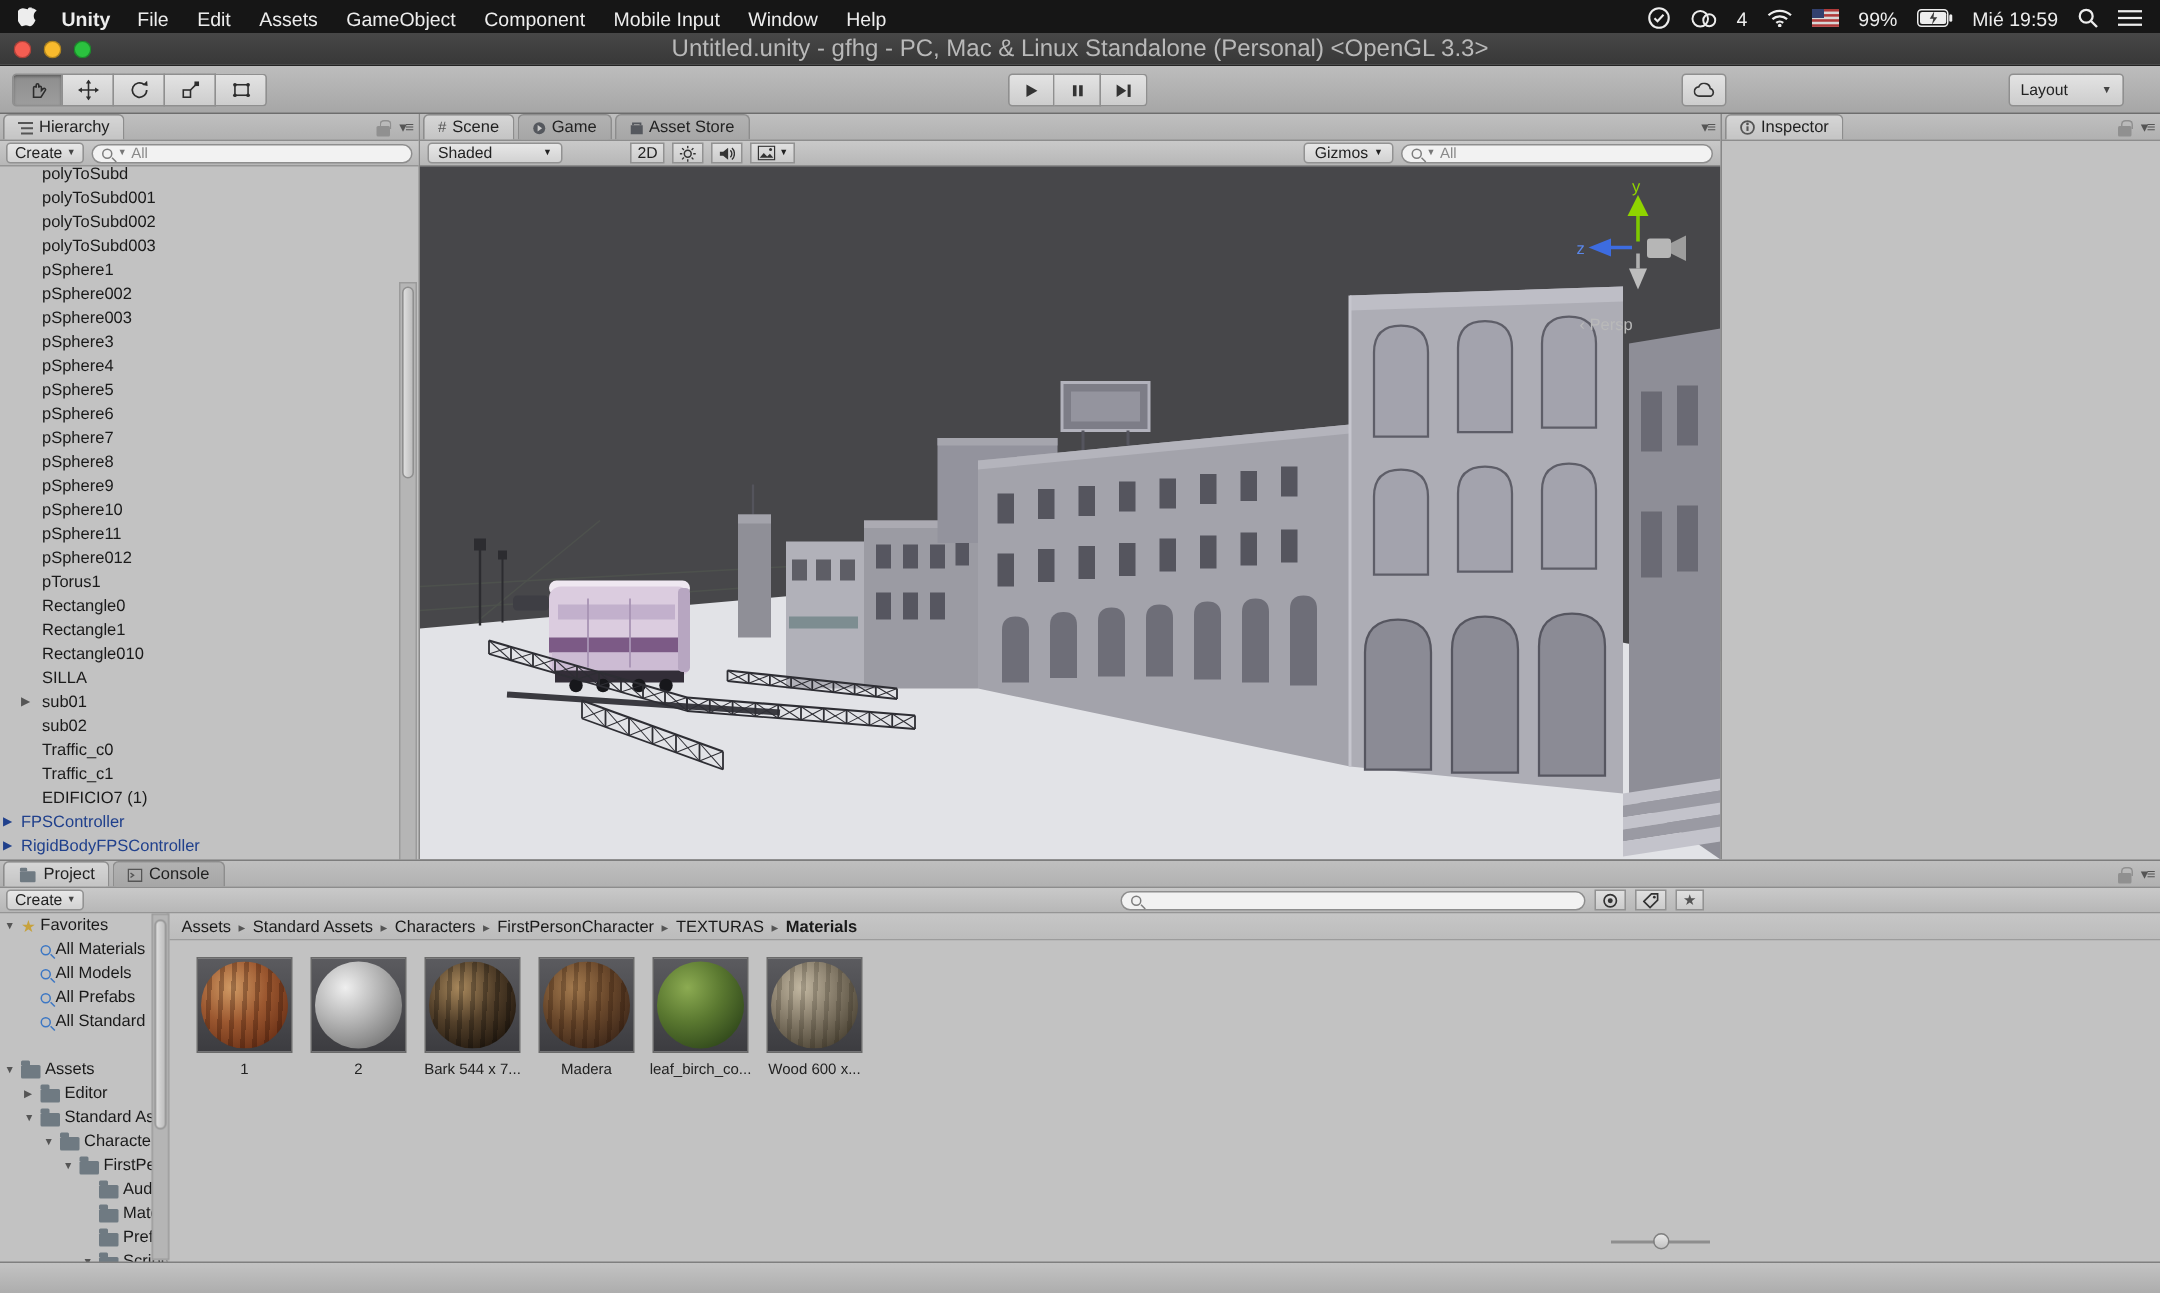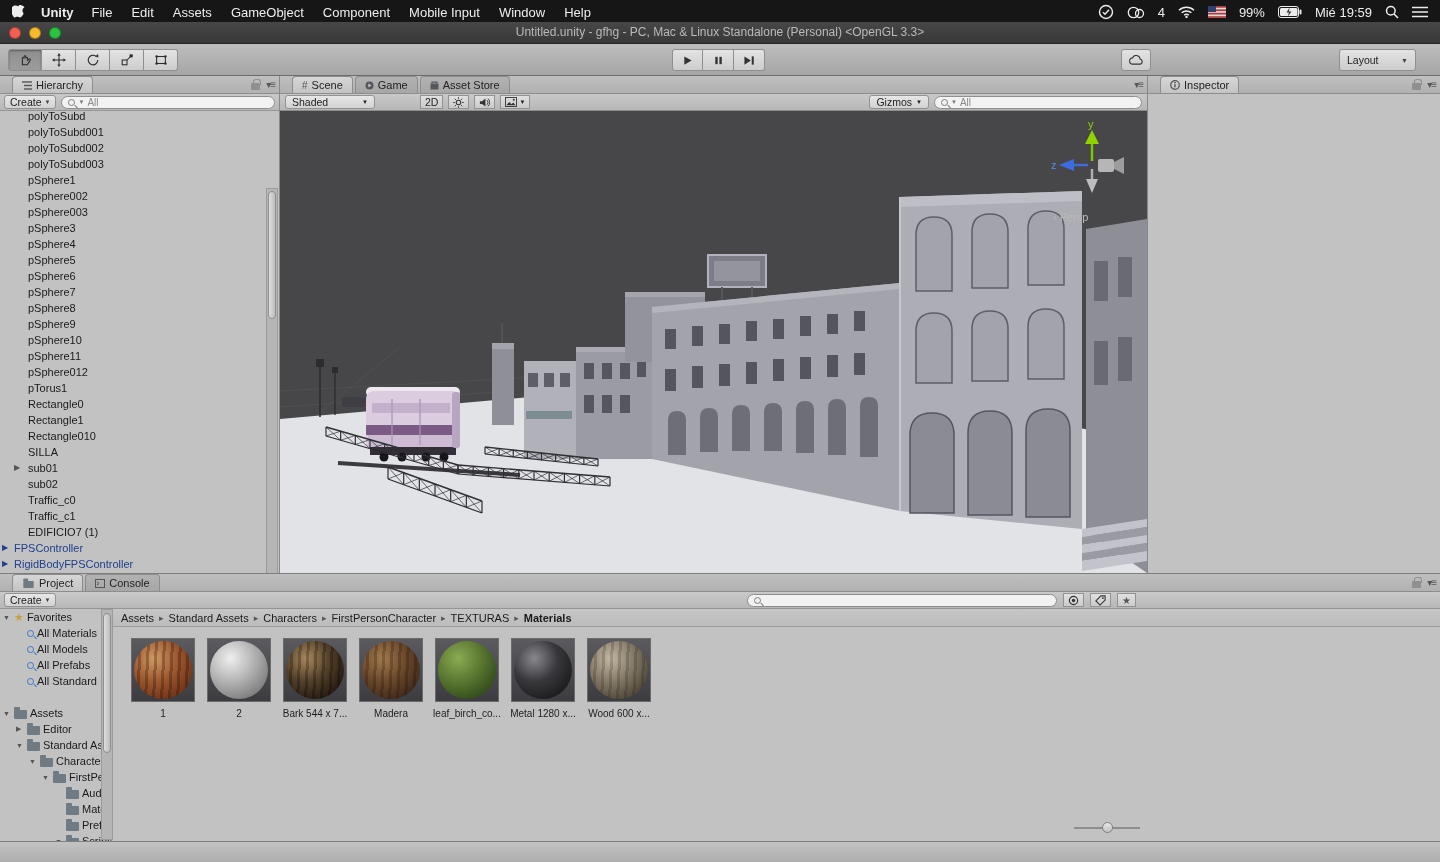--- a/index.html
+++ b/index.html
@@ -13,40 +13,40 @@
   .menubar .apple { margin-right:16px; display:flex; align-items:center; }
   .menubar .app-name { font-weight:bold; margin-right:18px; }
   .menu-items { display:flex; gap:19px; }
   .menu-item { cursor:default; }
   .status-items { margin-left:auto; display:flex; align-items:center; gap:13px; }
   .status-items svg { display:block; }
   .clock { font-size:13px; }
 
   
   .titlebar { left:0; top:22px; width:1440px; height:22px; background:linear-gradient(#474747,#383838);
-              border-bottom:1px solid #232323; color:#b9b9b9; font-size:12px; text-align:center; line-height:21px; }
+              border-bottom:1px solid #232323; color:#b9b9b9; font-size:16px; text-align:center; line-height:21px; }
   .traffic { position:absolute; left:9px; top:5px; display:flex; gap:8px; }
   .dot { width:12px; height:12px; border-radius:50%; border:1px solid rgba(0,0,0,.3); }
 
   
   .toolbar { left:0; top:44px; width:1440px; height:32px; background:linear-gradient(#bdbdbd,#a6a6a6);
              border-bottom:1px solid #6d6d6d; }
   .tool-group { position:absolute; top:5px; display:flex; }
   .tbtn { height:22px; min-width:34px; display:flex; align-items:center; justify-content:center; gap:3px;
           background:linear-gradient(#e3e3e3,#cdcdcd); border:1px solid #8f8f8f; border-left:none;
           font-size:10.5px; color:#222; cursor:default; }
   .tool-group .tbtn:first-child { border-left:1px solid #8f8f8f; border-radius:3px 0 0 3px; }
   .tool-group .tbtn:last-child { border-radius:0 3px 3px 0; }
   .tool-group .tbtn.single { border-radius:3px; border-left:1px solid #8f8f8f; }
   .tbtn.active { background:linear-gradient(#8e8e8e,#9d9d9d); box-shadow:inset 0 1px 2px rgba(0,0,0,.35); }
   .tbtn .caret { font-size:7px; color:#444; }
 
   
   .panel-tabs { height:18px; background:linear-gradient(#bfbfbf,#b1b1b1); border-bottom:1px solid #8d8d8d;
-                display:flex; align-items:flex-end; padding-left:12px; position:relative; }
+                display:flex; align-items:flex-end; padding-left:2px; position:relative; }
   .tab { height:17px; padding:0 9px; font-size:11px; color:#222; display:flex; align-items:center; gap:4px;
          background:linear-gradient(#b2b2b2,#a6a6a6); border:1px solid #8d8d8d; border-bottom:none;
          border-radius:4px 4px 0 0; margin-right:2px; }
   .tab.active { background:linear-gradient(#d6d6d6,#c4c4c4); }
   .panel-corner { position:absolute; right:4px; top:3px; display:flex; gap:6px; align-items:center; color:#6f6f6f; }
   .pmenu { font-size:10px; color:#555; letter-spacing:-1px; }
   .mini-toolbar { height:17px; background:linear-gradient(#c9c9c9,#b7b7b7); border-bottom:1px solid #959595;
                   display:flex; align-items:center; padding:0 4px; gap:5px; }
   .create-btn { font-size:10.5px; height:14px; padding:0 5px; display:flex; align-items:center; gap:3px;
                 background:linear-gradient(#e7e7e7,#d2d2d2); border:1px solid #929292; border-radius:3px; color:#222; }
@@ -903,26 +903,20 @@
           <div class="mat-label">Madera</div>
         </div>
         <div class="mat-cell">
           <div class="mat-tile">
             <div class="mat-sphere" style="background: radial-gradient(circle at 35% 30%, rgb(140, 171, 82) 0%, rgb(90, 120, 48) 42%, rgb(50, 74, 28) 80%);"></div>
           </div>
           <div class="mat-label">leaf_birch_co...</div>
         </div>
         <div class="mat-cell">
           <div class="mat-tile">
-            <div class="mat-sphere" style="background: radial-gradient(circle at 35% 30%, rgb(136, 136, 142) 0%, rgb(56, 56, 60) 42%, rgb(27, 27, 29) 80%);"></div>
-          </div>
-          <div class="mat-label">Metal 1280 x...</div>
-        </div>
-        <div class="mat-cell">
-          <div class="mat-tile">
             <div class="mat-sphere" style="background: repeating-linear-gradient(93deg, transparent 0px, transparent 5px, rgba(30, 25, 15, 0.2) 5px, rgba(30, 25, 15, 0.2) 8px), radial-gradient(circle at 35% 30%, rgb(194, 183, 161) 0%, rgb(132, 122, 104) 42%, rgb(78, 70, 55) 80%);"></div>
           </div>
           <div class="mat-label">Wood 600 x...</div>
         </div>
       </div>
     <div class="size-slider">
       <div class="track"></div>
       <div class="knob"></div>
     </div>
   </div>

